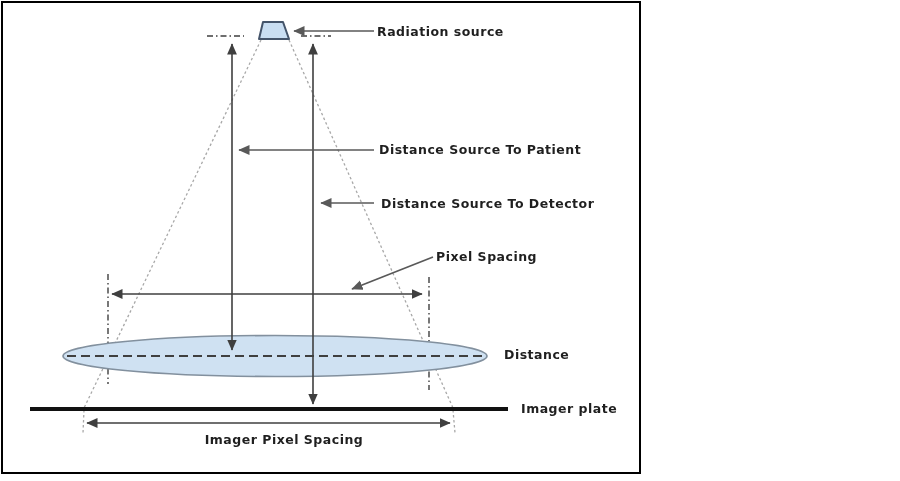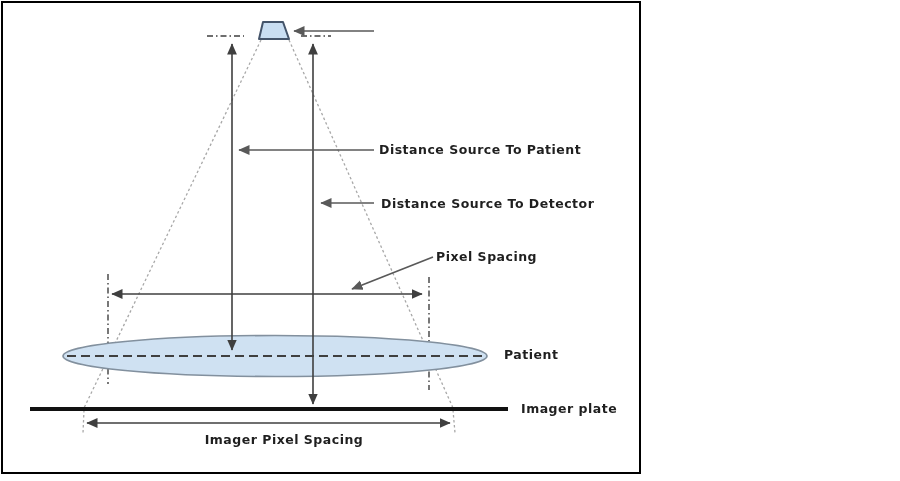--- a/index.html
+++ b/index.html
@@ -87,26 +87,27 @@
     <line class="measure-line" x1="87" y1="423" x2="450" y2="423" marker-start="url(#arrow-dark)" marker-end="url(#arrow-dark)"></line>
 
     <line class="leader-line" x1="294" y1="31" x2="374" y2="31" marker-start="url(#arrow-gray)"></line>
     <line class="leader-line" x1="239" y1="150" x2="374" y2="150" marker-start="url(#arrow-gray)"></line>
     <line class="leader-line" x1="321" y1="203" x2="374" y2="203" marker-start="url(#arrow-gray)"></line>
     <line class="leader-line" x1="352" y1="289" x2="433" y2="257" marker-start="url(#arrow-gray)"></line>
 
     <polygon class="source-shape" points="263,22 283,22 289,39 259,39"></polygon>
   </svg>
 
+  <div class="lbl" style="left:377px; top:31px;">Radiation source</div>
 
   <div class="lbl" style="left:381px; top:203px;">Distance Source To Detector</div>
 
   <div class="lbl" style="left:379px; top:149px;">Distance Source To Patient</div>
 
   <div class="lbl" style="left:436px; top:256px;">Pixel Spacing</div>
 
-  <div class="lbl" style="left:504px; top:354px;">Patient</div>
+  <div class="lbl" style="left:504px; top:354px;">Distance</div>
 
   <div class="lbl" style="left:521px; top:408px;text-align:right;">Imager plate</div>
 
   <div class="lbl centered" style="left:284px; top:439px;">Imager Pixel Spacing</div>
 
 </div>
 
 </body></html>

